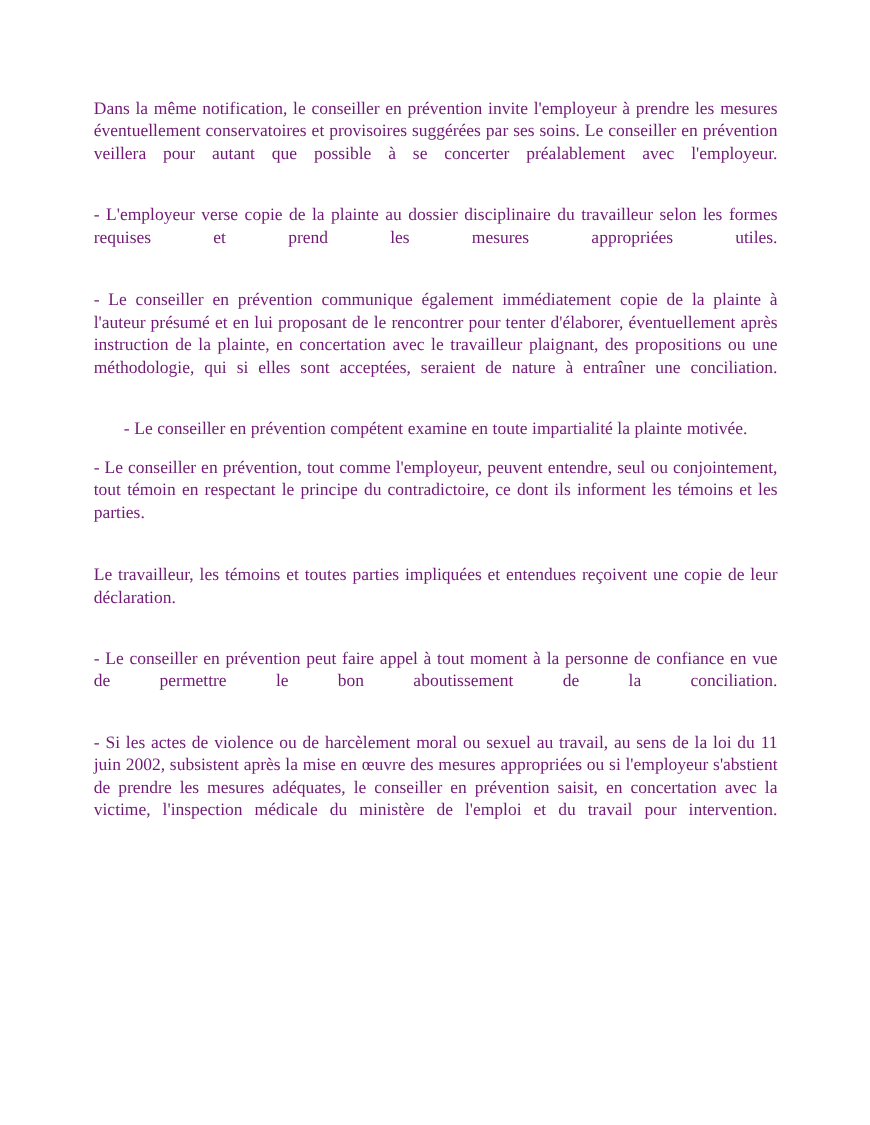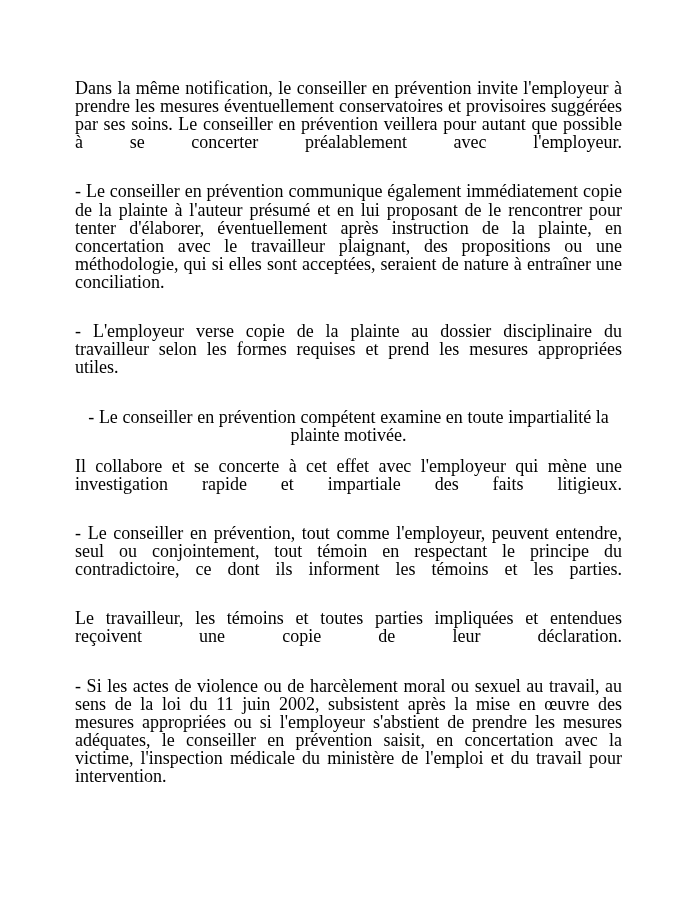--- a/index.html
+++ b/index.html
@@ -24,25 +24,25 @@
     box-sizing: border-box;
   }
   .text-block {
     position: absolute;
     left: 75px;
     top: 79px;
     width: 547px;
   }
   .para {
     margin: 0 0 13px 0;
-    font-size: 18px;
+    font-size: 14px;
     line-height: 18.1px;
     text-align: justify;
     text-justify: inter-word;
-    color: #000000;
+    color: #701a75;
     hyphens: none;
     -webkit-hyphens: none;
     word-spacing: 0.01em;
   }
   .para:last-child {
     margin-bottom: 0;
   }
   
   .para::after {
     content: "";
@@ -56,22 +56,22 @@
   .para.single::after {
     content: none;
   }
 </style>
 </head>
 <body>
 
 <div class="page">
   <div class="text-block">
     <p class="para">Dans la même notification, le conseiller en prévention invite l'employeur à prendre les mesures éventuellement conservatoires et provisoires suggérées par ses soins. Le conseiller en prévention veillera pour autant que possible à se concerter préalablement avec l'employeur.</p>
+    <p class="para">- L'employeur verse copie de la plainte au dossier disciplinaire du travailleur selon les formes requises et prend les mesures appropriées utiles.</p>
     <p class="para">- Le conseiller en prévention communique également immédiatement copie de la plainte à l'auteur présumé et en lui proposant de le rencontrer pour tenter d'élaborer, éventuellement après instruction de la plainte, en concertation avec le travailleur plaignant, des propositions ou une méthodologie, qui si elles sont acceptées, seraient de nature à entraîner une conciliation.</p>
-    <p class="para">- L'employeur verse copie de la plainte au dossier disciplinaire du travailleur selon les formes requises et prend les mesures appropriées utiles.</p>
     <p class="para single">- Le conseiller en prévention compétent examine en toute impartialité la plainte motivée.</p>
-    <p class="para">Il collabore et se concerte à cet effet avec l'employeur qui mène une investigation rapide et impartiale des faits litigieux.</p>
     <p class="para">- Le conseiller en prévention, tout comme l'employeur, peuvent entendre, seul ou conjointement, tout témoin en respectant le principe du contradictoire, ce dont ils informent les témoins et les parties.</p>
     <p class="para">Le travailleur, les témoins et toutes parties impliquées et entendues reçoivent une copie de leur déclaration.</p>
+    <p class="para">- Le conseiller en prévention peut faire appel à tout moment à la personne de confiance en vue de permettre le bon aboutissement de la conciliation.</p>
     <p class="para">- Si les actes de violence ou de harcèlement moral ou sexuel au travail, au sens de la loi du 11 juin 2002, subsistent après la mise en œuvre des mesures appropriées ou si l'employeur s'abstient de prendre les mesures adéquates, le conseiller en prévention saisit, en concertation avec la victime, l'inspection médicale du ministère de l'emploi et du travail pour intervention.</p>
 
   </div>
 </div>
 
 </body></html>

